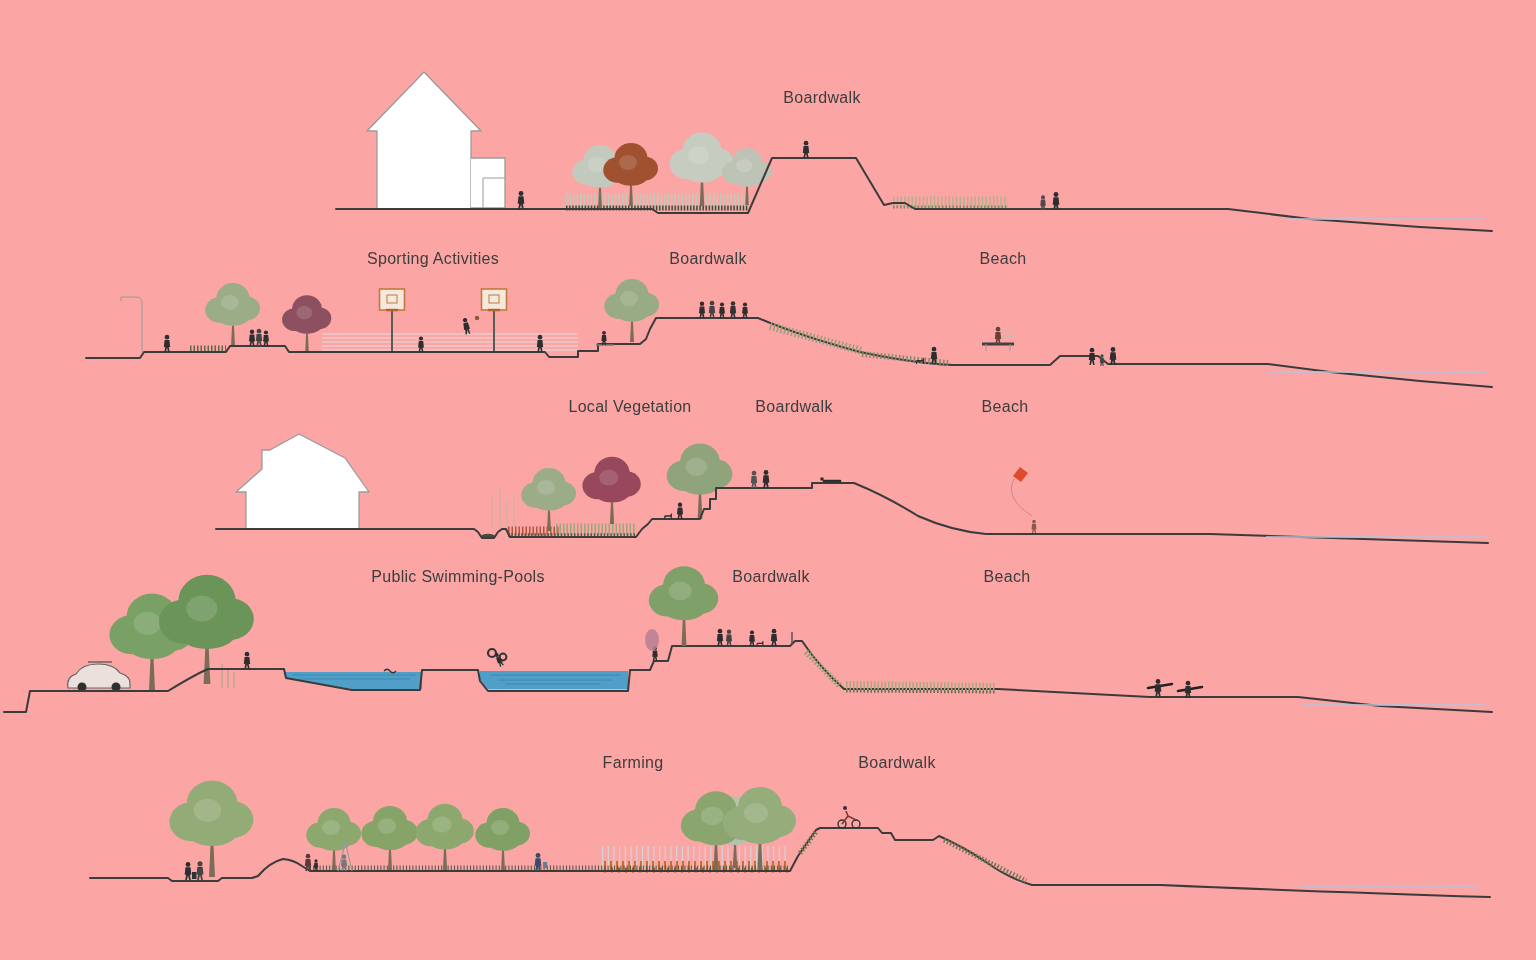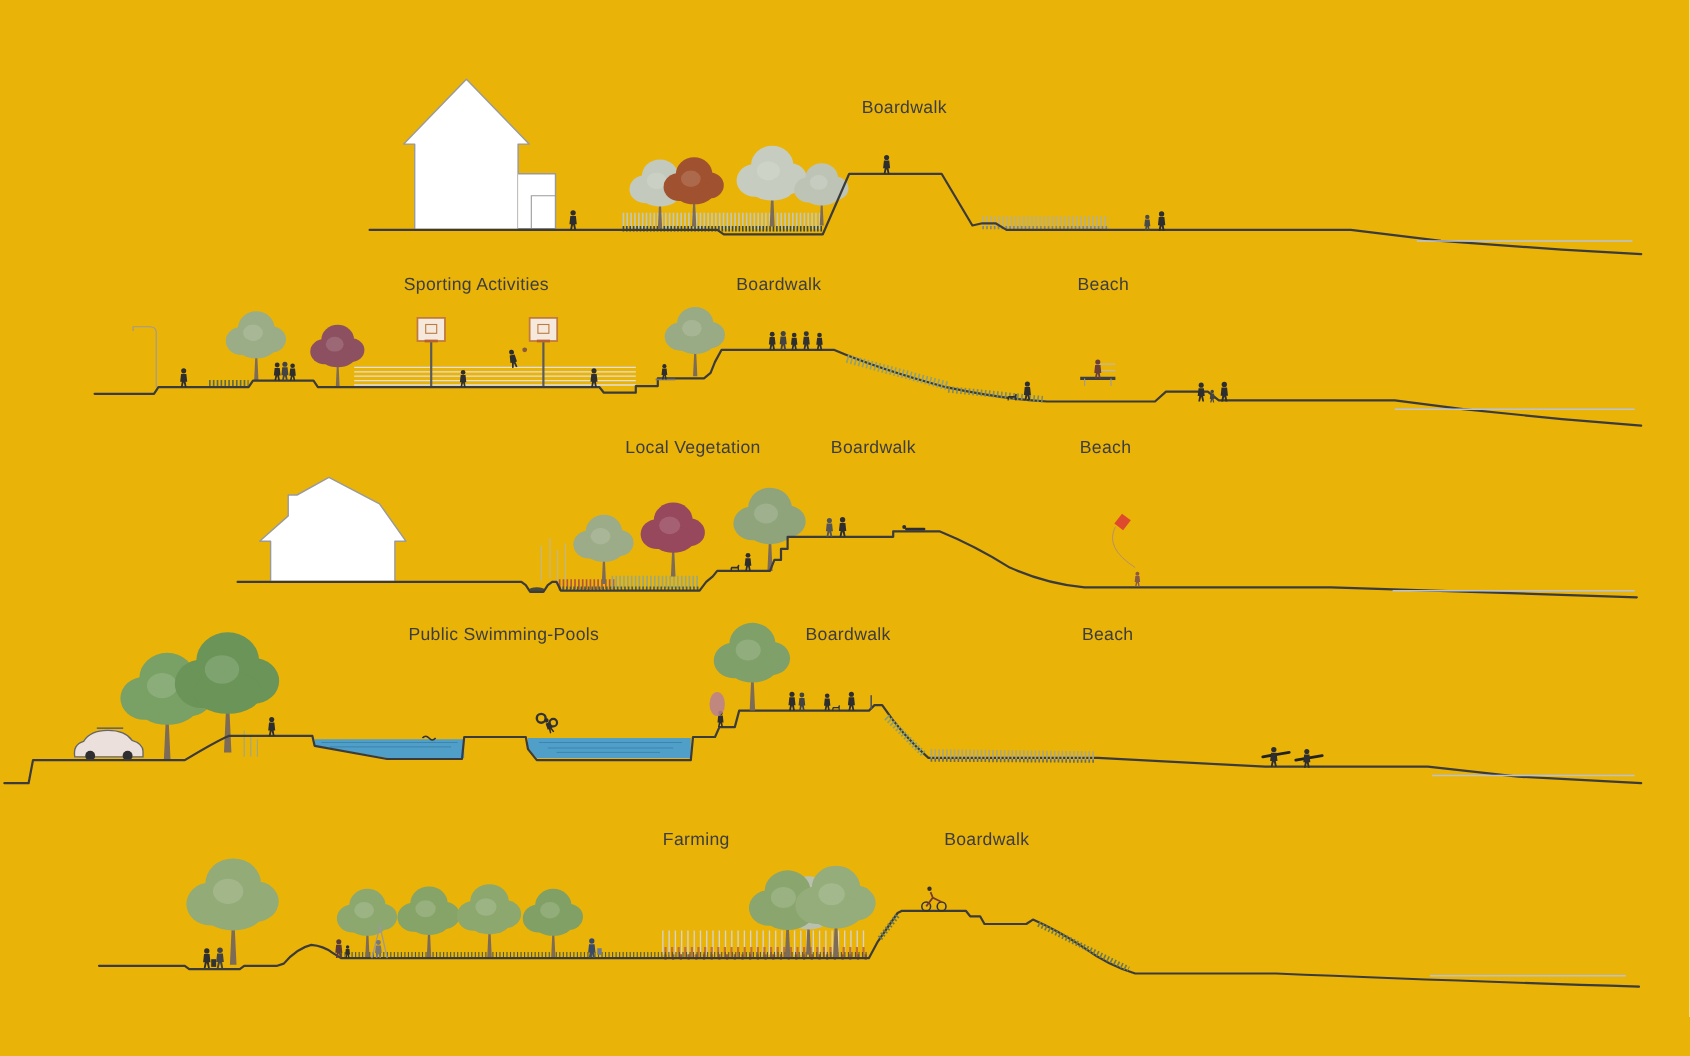--- a/index.html
+++ b/index.html
@@ -1,16 +1,16 @@
 <!DOCTYPE html>
 <html><head>
 <meta charset="utf-8">
 <style>
   html,body{margin:0;padding:0;background:#fff;}
-  .canvas{position:relative;width:1536px;height:960px;background:#eab308;overflow:hidden;}
+  .canvas{position:relative;width:1536px;height:960px;background:#fca5a5;overflow:hidden;}
   svg{display:block;}
   .label{font-family:"Liberation Sans",sans-serif;font-size:16px;fill:#3d3d3d;letter-spacing:.3px;}
   .terrain{fill:none;stroke:#3b3b3b;stroke-width:2;stroke-linejoin:round;stroke-linecap:round;}
   .waterline{fill:none;stroke:#b9c3d8;stroke-width:1.4;}
   .houseline{fill:#ffffff;stroke:#9a9a9a;stroke-width:1.3;stroke-linejoin:round;}
   .thinline{fill:none;stroke:#9a9a9a;stroke-width:1;}
 </style>
 </head>
 <body>
 

